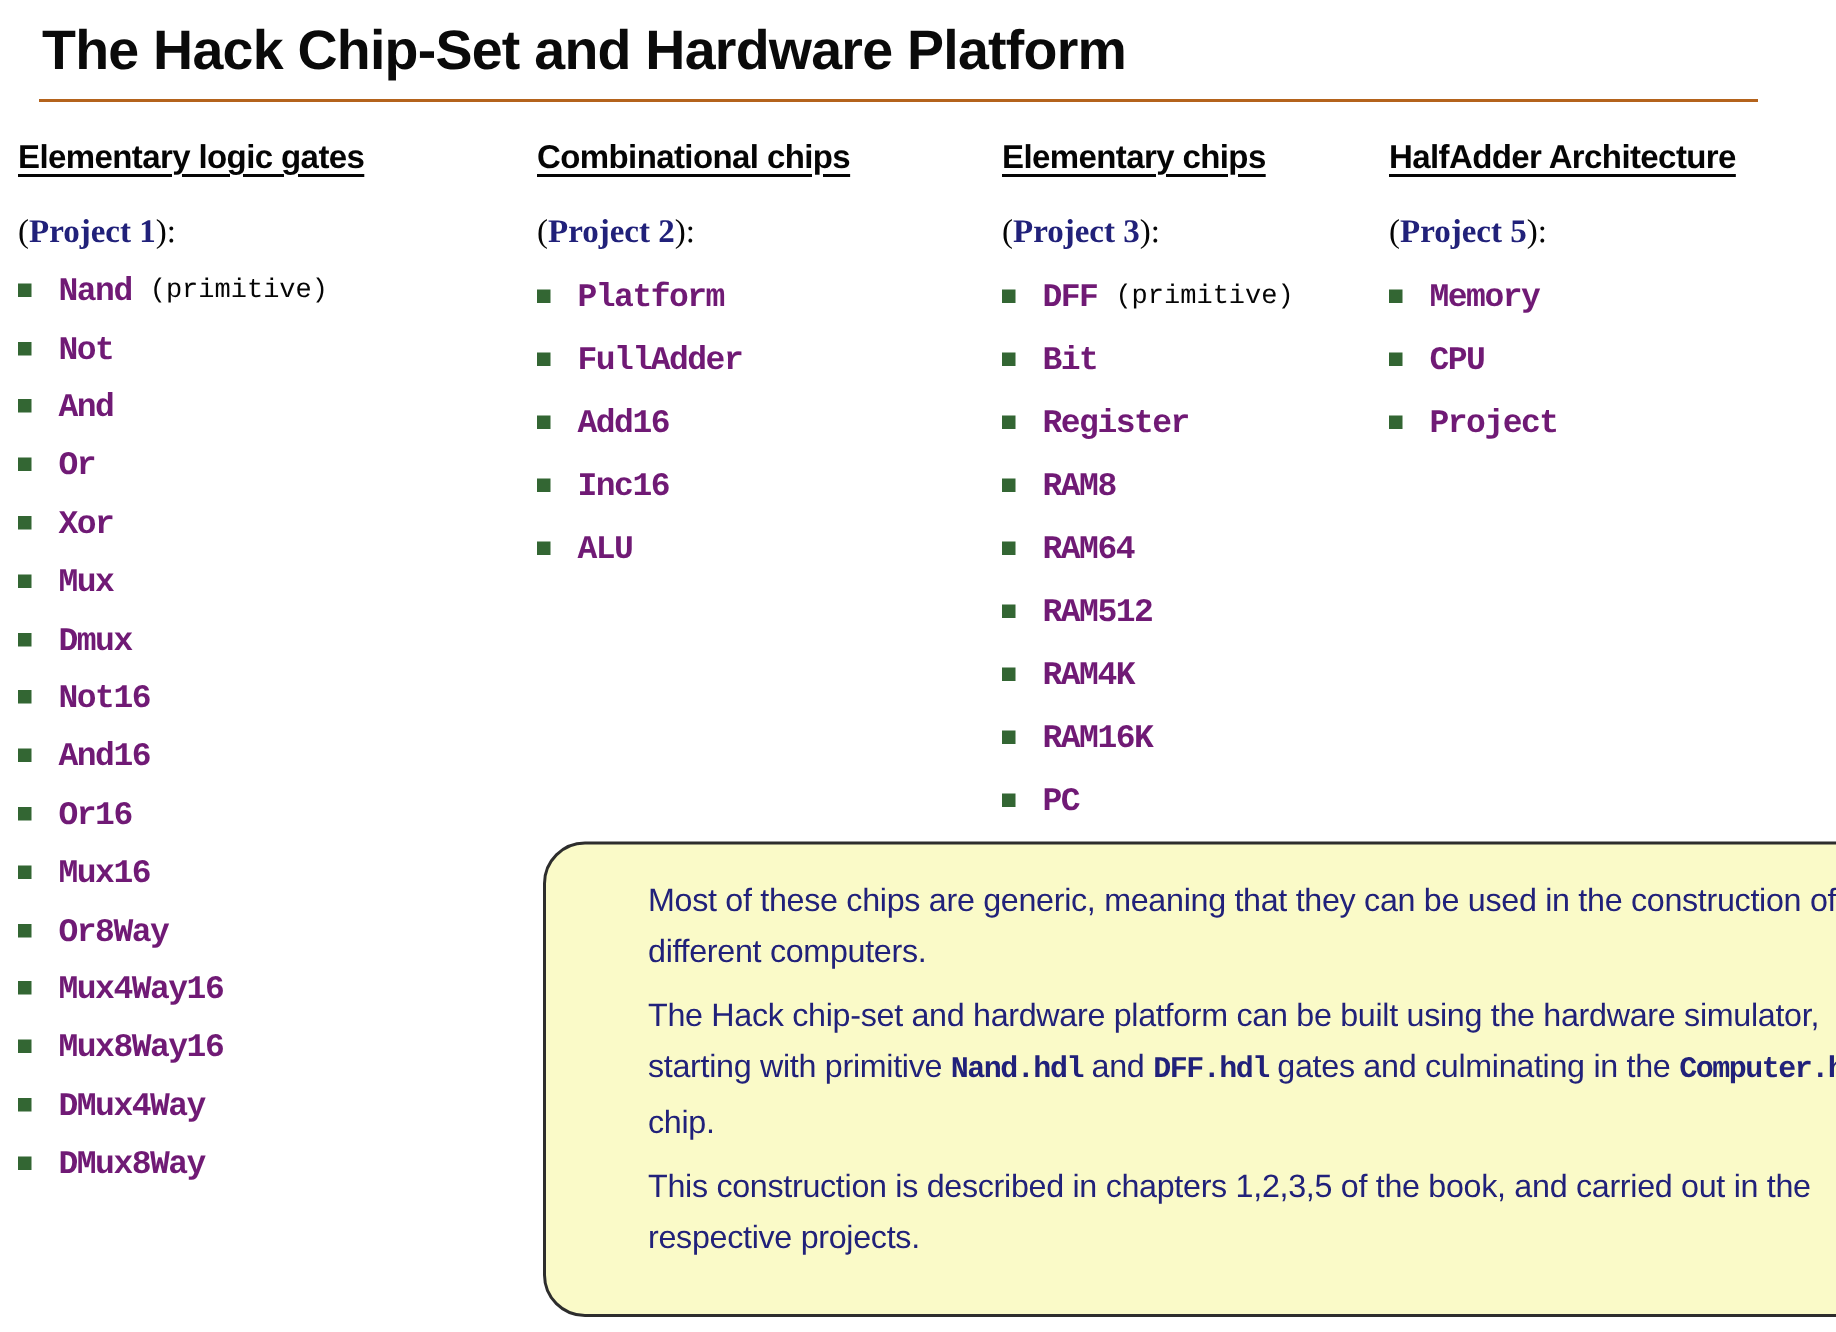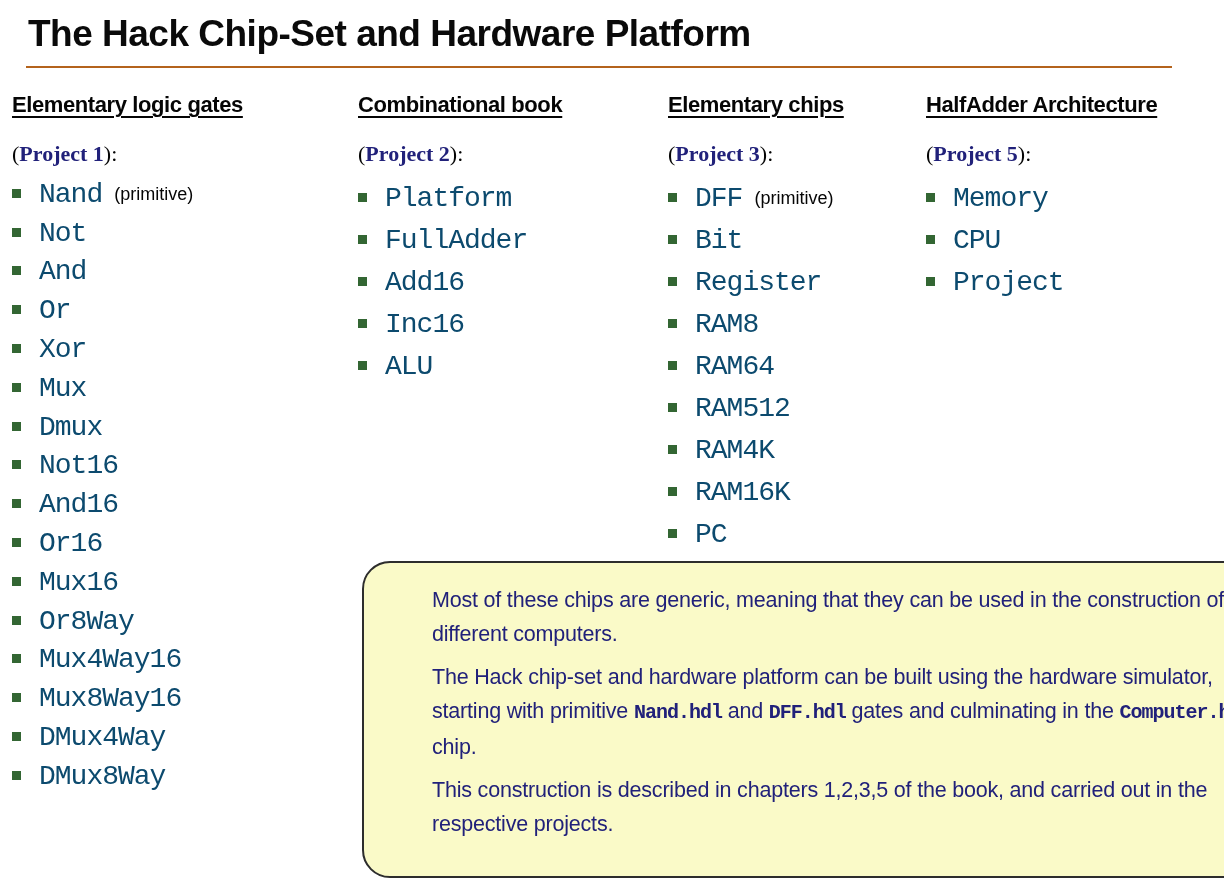--- a/index.html
+++ b/index.html
@@ -43,25 +43,25 @@
   .chip-list{list-style:none;margin-top:6px;}
   .column[data-col="0"] .chip-list{margin-top:6px;}
   .column:not([data-col="0"]) .chip-list{margin-top:8px;}
   .chip-item{display:flex;align-items:center;height:42px;}
   .column[data-col="0"] .chip-item{height:38.8px;}
   .bullet{
     width:9px;height:9px;background:var(--green);
     flex:0 0 9px;margin-right:18px;margin-top:-2px;
   }
   .chip-name{
-    font-family:"Liberation Mono",monospace;font-weight:400;
-    font-size:28px;color:#0c4a6e;white-space:nowrap;letter-spacing:-1px;
+    font-family:"Liberation Mono",monospace;font-weight:700;
+    font-size:22px;color:#701a75;white-space:nowrap;letter-spacing:-1px;
   }
   .chip-note{
-    font-family:Liberation Sans, sans-serif;font-size:18px;color:#050505;
+    font-family:Liberation Mono, monospace;font-size:18px;color:#050505;
     margin-left:12px;white-space:nowrap;
   }
   .chip-note:empty{display:none;}
   .note-box{
     position:absolute;left:362px;top:561px;width:956px;height:317px;
     background:var(--note-bg);border:2px solid var(--note-border);
     border-radius:28px;padding:20px 34px 0 68px;
   }
   .note-para{
     font-size:21.5px;line-height:34px;color:var(--navy);
@@ -175,21 +175,21 @@
 
   <li class="chip-item">
     <span class="bullet"></span>
     <span class="chip-name">DMux8Way</span>
 
   </li>
 </ul>
   </section>
 
   <section class="column" data-col="1">
-    <h2 class="col-header">Combinational book</h2>
+    <h2 class="col-header">Combinational chips</h2>
     <div class="project-line"><span class="paren">(</span><span class="project-name">Project 2</span><span class="paren">):</span></div>
     <ul class="chip-list">
   <li class="chip-item">
     <span class="bullet"></span>
     <span class="chip-name">Platform</span>
 
   </li>
 
   <li class="chip-item">
     <span class="bullet"></span>

